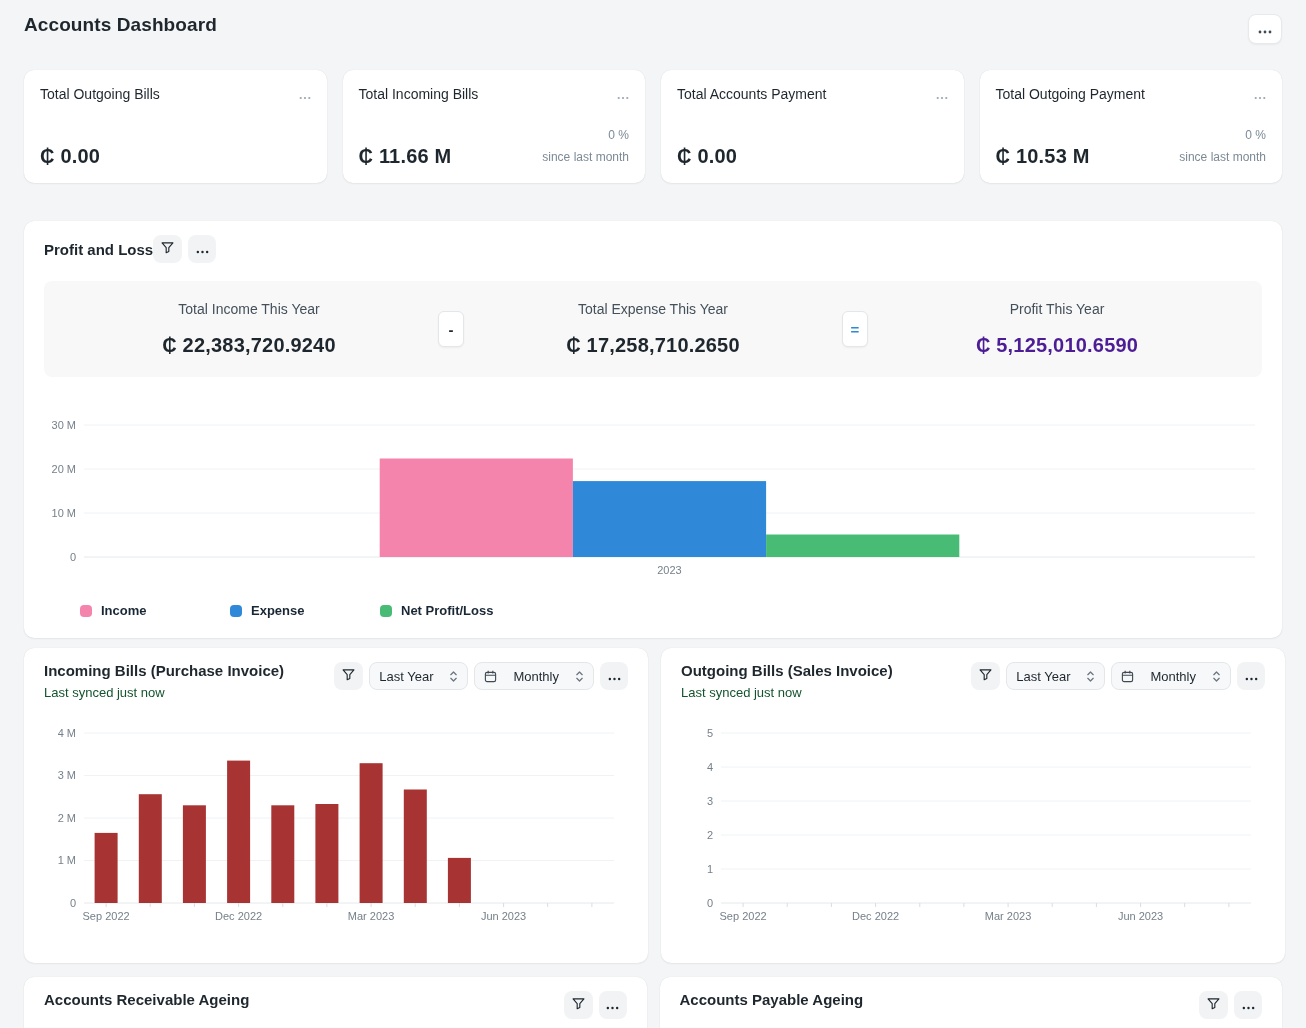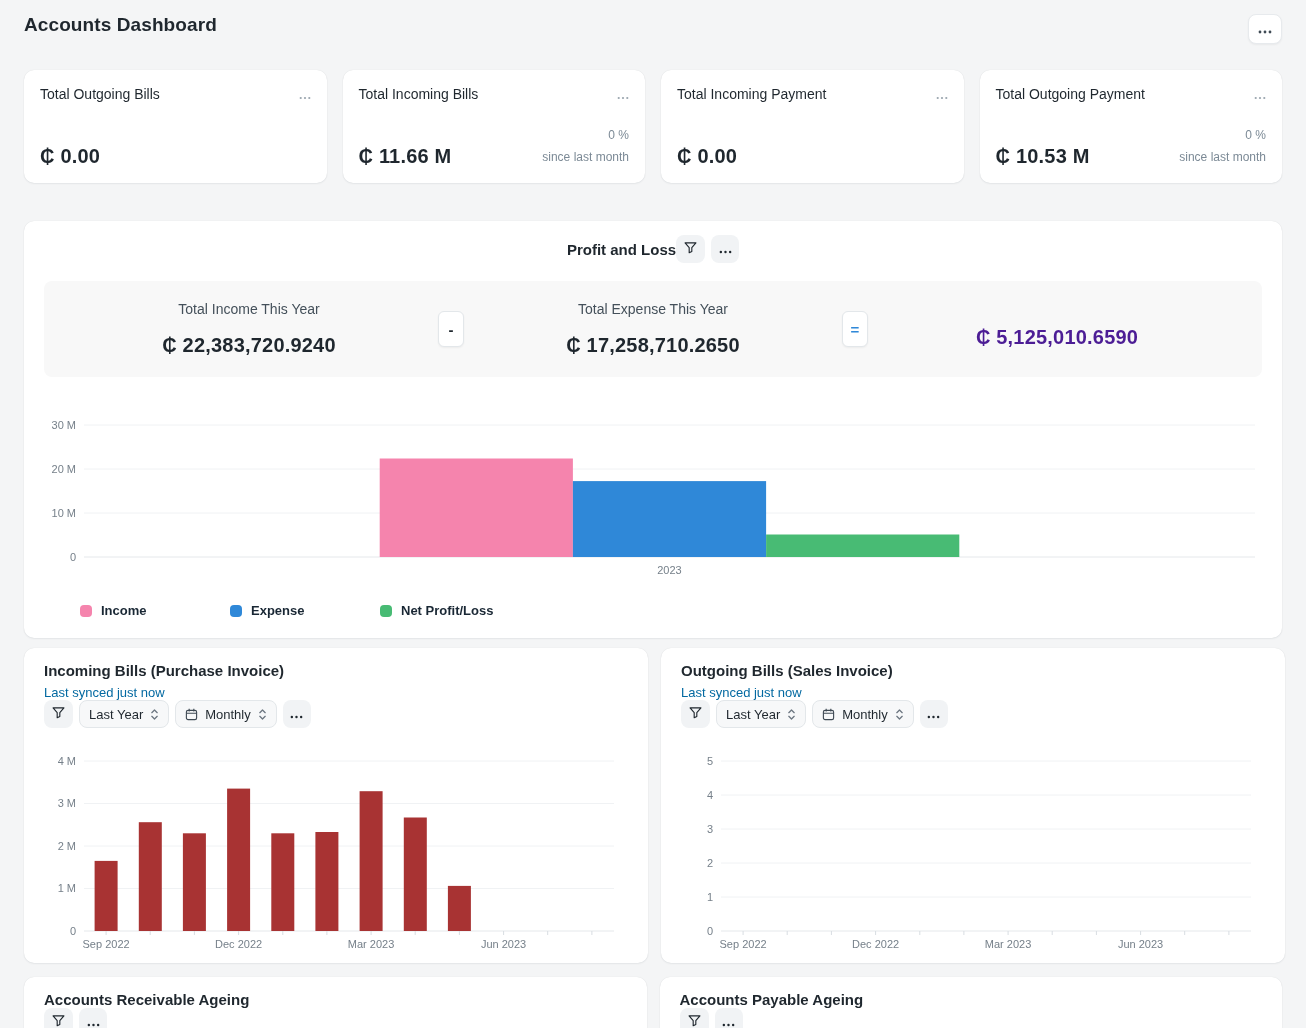--- a/index.html
+++ b/index.html
@@ -28,21 +28,21 @@
   .stat-card { height:113px; padding:13px 16px 15px; display:flex; flex-direction:column; justify-content:space-between; }
   .stat-top { display:flex; justify-content:space-between; align-items:center; }
   .stat-label { font-size:14px; color:#1f272e; }
   .muted-icon { color:#9aa5ae; cursor:pointer; padding-top:3px; }
   .stat-bottom { display:flex; justify-content:space-between; align-items:flex-end; }
   .stat-value { font-size:20px; font-weight:700; letter-spacing:.2px; }
   .stat-delta { text-align:right; font-size:12px; color:#7c8a96; line-height:1.85; }
 
   
   .panel { margin-top:38px; padding:14px 20px 20px; }
-  .panel-head { display:flex; justify-content:center; align-items:center; }
+  .panel-head { display:flex; justify-content:flex-start; align-items:center; }
   .panel-title { font-size:15px; font-weight:600; }
   .head-actions { display:flex; gap:6px; align-items:center; }
   .btn-gray {
     min-width:28px; height:28px; padding:0 7px; border-radius:8px; background:#f1f3f5; border:none;
     display:flex; align-items:center; justify-content:center; color:#1f272e; cursor:pointer;
   }
   .summary { margin-top:18px; background:#f8f8f8; border-radius:8px; height:96px; display:flex; align-items:center; padding:0 16px; }
   .metric { flex:1; text-align:center; }
   .metric-label { font-size:14px; color:#44505a;text-align:center; }
   .metric-value { margin-top:17px; font-size:20px; font-weight:700; letter-spacing:.2px; }
@@ -58,25 +58,25 @@
   .tick { font-size:11px; fill:#76808a; }
 
   .legend { display:flex; margin-top:16px; padding-left:36px; }
   .legend-item { display:flex; align-items:center; gap:9px; width:150px; cursor:pointer; }
   .legend-marker { width:12px; height:12px; border-radius:4px; flex:0 0 auto; }
   .legend-label { font-size:13px; font-weight:700; color:#192734; }
 
   
   .bills-row { display:grid; grid-template-columns:1fr 1fr; gap:13px; margin-top:10px; }
   .bill-card { padding:14px 20px 10px; height:315px; }
-  .bill-head { display:flex; align-items:flex-start;flex-direction:column; }
-  .bill-sub { font-size:13px; color:#0369a1; margin-top:6px; }
+  .bill-head { display:flex; justify-content:space-between; align-items:flex-start; }
+  .bill-sub { font-size:13px; color:#14532d; margin-top:6px; }
   .controls { display:flex; gap:6px; align-items:center; }
   .pill {
-    display:flex; align-items:center; gap:7px; height:28px; padding:0 9px;
+    display:flex; align-items:center; gap:16px; height:28px; padding:0 9px;
     background:#f7f8f9; border:1px solid #e3e7ea; border-radius:8px;
     font-size:13px; color:#1f272e; cursor:pointer; white-space:nowrap;
   }
   .pill .icn { display:flex; color:#3f4a54; }
   .bill-chart { margin-top:18px; }
 
   
   .ageing-row { display:grid; grid-template-columns:1fr 1fr; gap:13px; margin-top:14px; }
   .ageing-card { padding:14px 20px; height:150px; }
 </style>
@@ -131,21 +131,21 @@
         <span class="stat-value">₵ 11.66 M</span>
         <span class="stat-delta">
           <div>0 %</div>
           <div>since last month</div>
         </span>
       </div>
     </div>
 
     <div class="card stat-card">
       <div class="stat-top">
-        <span class="stat-label">Total Incoming Payment</span>
+        <span class="stat-label">Total Accounts Payment</span>
         <span class="muted-icon">
           <svg width="12" height="4" viewBox="0 0 14 4">
               <circle cx="2" cy="2" r="1.3" fill="currentColor"></circle>
               <circle cx="7" cy="2" r="1.3" fill="currentColor"></circle>
               <circle cx="12" cy="2" r="1.3" fill="currentColor"></circle>
             </svg>
         </span>
       </div>
       <div class="stat-bottom">
         <span class="stat-value">₵ 0.00</span>
@@ -201,20 +201,21 @@
         <div class="metric-label">Total Income This Year</div>
         <div class="metric-value">₵ 22,383,720.9240</div>
       </div>
       <div class="op-box">-</div>
       <div class="metric">
         <div class="metric-label">Total Expense This Year</div>
         <div class="metric-value">₵ 17,258,710.2650</div>
       </div>
       <div class="op-box op-eq">=</div>
       <div class="metric">
+        <div class="metric-label">Profit This Year</div>
         <div class="metric-value" style="color: #4c1d95;">₵ 5,125,010.6590</div>
       </div>
     </div>
 
     <div class="chart-host"><svg width="1221" height="172" viewBox="0 0 1221 172">
           <line x1="40" y1="146" x2="1211" y2="146" stroke="#e5e8eb" stroke-width="1"></line>
           <text x="32" y="149.5" text-anchor="end" class="tick">0</text>
           <line x1="40" y1="102" x2="1211" y2="102" stroke="#f0f2f4" stroke-width="1"></line>
           <text x="32" y="105.5" text-anchor="end" class="tick">10 M</text>
           <line x1="40" y1="58" x2="1211" y2="58" stroke="#f0f2f4" stroke-width="1"></line>

